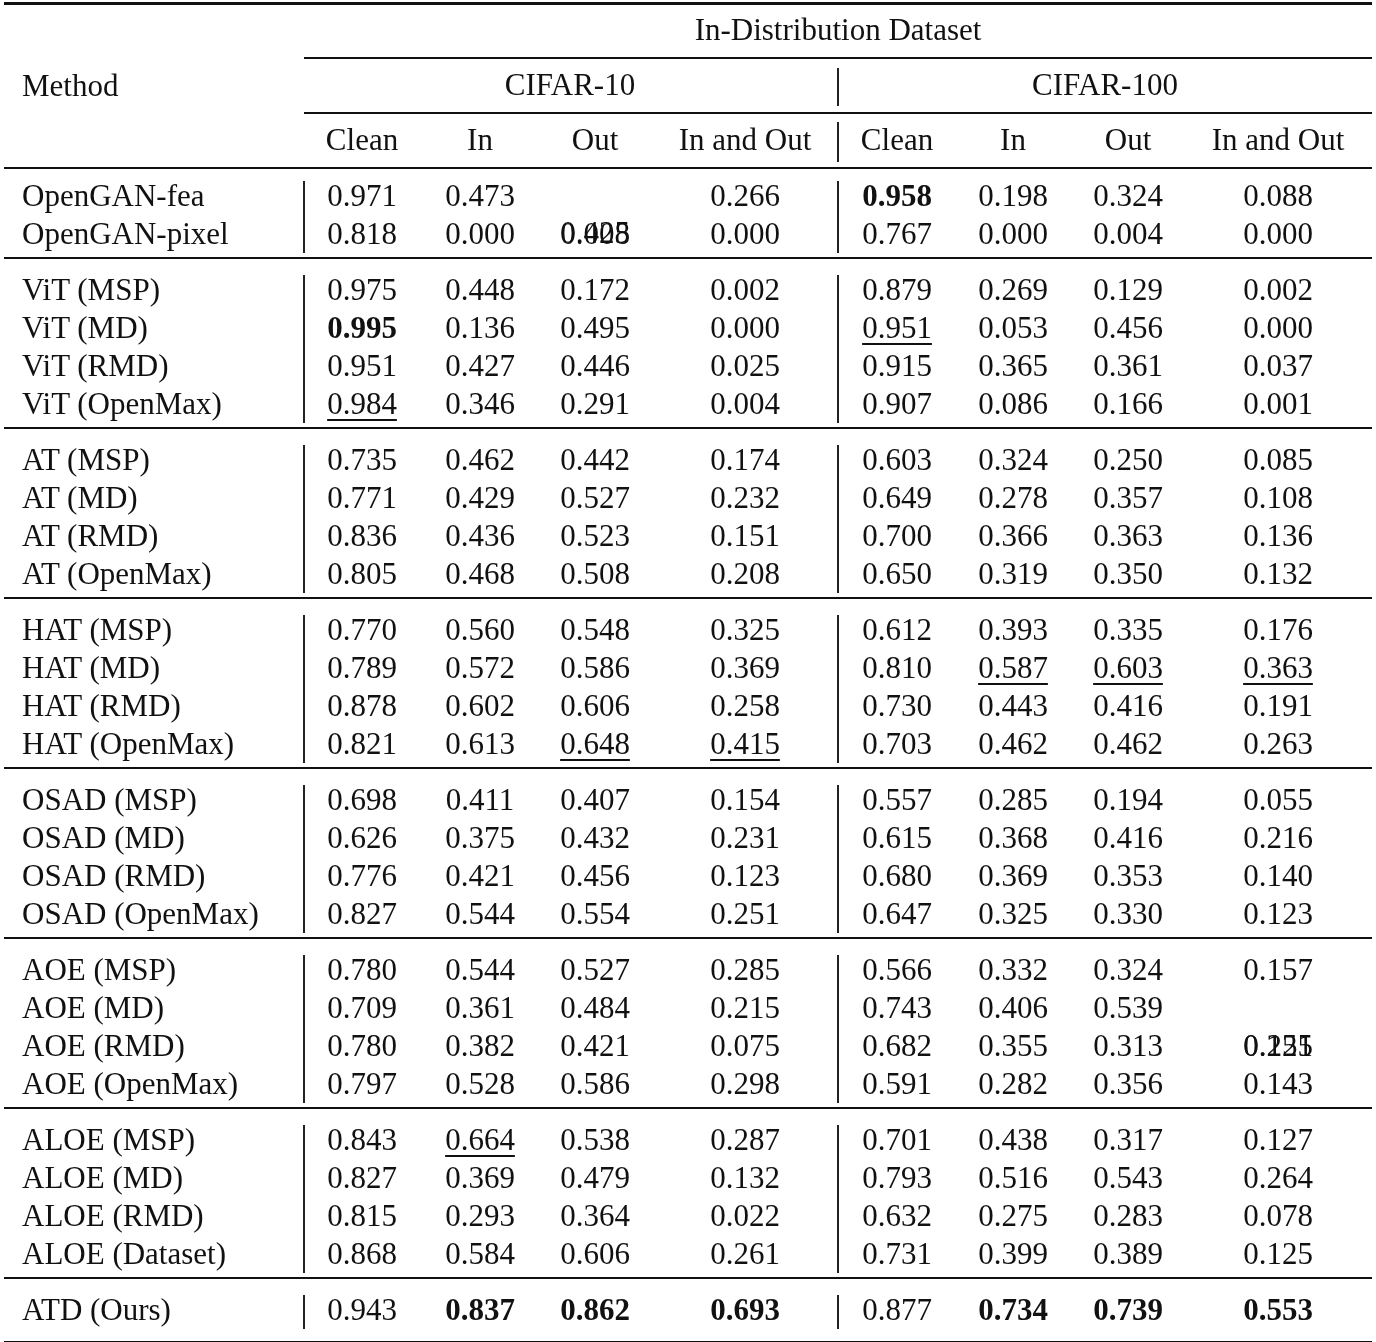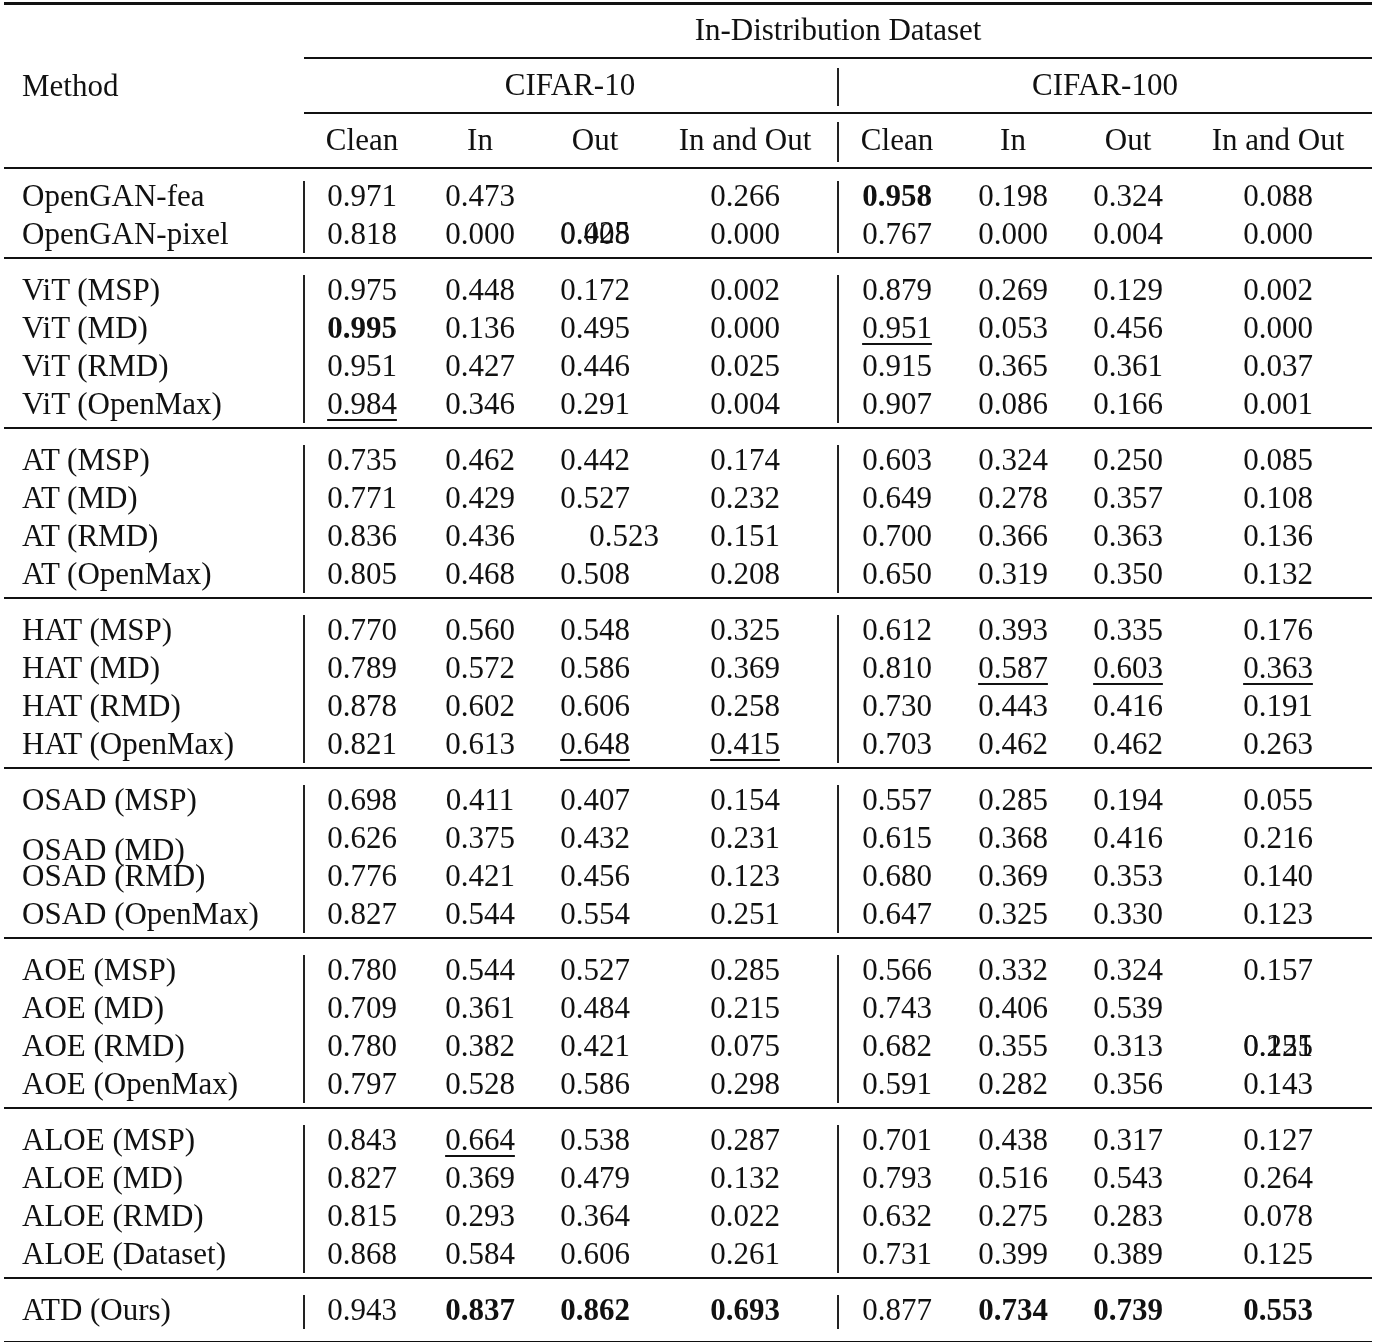--- a/index.html
+++ b/index.html
@@ -108,21 +108,21 @@
     <div class="txt c" style="left:480px;top:479px;">0.429</div>
     <div class="txt c" style="left:595px;top:479px;">0.527</div>
     <div class="txt c" style="left:745px;top:479px;">0.232</div>
     <div class="txt c" style="left:897px;top:479px;">0.649</div>
     <div class="txt c" style="left:1013px;top:479px;">0.278</div>
     <div class="txt c" style="left:1128px;top:479px;">0.357</div>
     <div class="txt c" style="left:1278px;top:479px;">0.108</div>
     <div class="txt" style="left:22px;top:517px;">AT (RMD)</div>
     <div class="txt c" style="left:362px;top:517px;">0.836</div>
     <div class="txt c" style="left:480px;top:517px;">0.436</div>
-    <div class="txt c" style="left:595px;top:517px;margin-left:29px;">0.523</div>
+    <div class="txt c" style="left:595px;top:517px;">0.523</div>
     <div class="txt c" style="left:745px;top:517px;">0.151</div>
     <div class="txt c" style="left:897px;top:517px;">0.700</div>
     <div class="txt c" style="left:1013px;top:517px;">0.366</div>
     <div class="txt c" style="left:1128px;top:517px;">0.363</div>
     <div class="txt c" style="left:1278px;top:517px;">0.136</div>
     <div class="txt" style="left:22px;top:555px;">AT (OpenMax)</div>
     <div class="txt c" style="left:362px;top:555px;">0.805</div>
     <div class="txt c" style="left:480px;top:555px;">0.468</div>
     <div class="txt c" style="left:595px;top:555px;">0.508</div>
     <div class="txt c" style="left:745px;top:555px;">0.208</div>
@@ -174,21 +174,21 @@
     <div class="rule" style="left:4px;top:767px;width:1368px;height:2px;"></div>
     <div class="txt" style="left:22px;top:781px;">OSAD (MSP)</div>
     <div class="txt c" style="left:362px;top:781px;">0.698</div>
     <div class="txt c" style="left:480px;top:781px;">0.411</div>
     <div class="txt c" style="left:595px;top:781px;">0.407</div>
     <div class="txt c" style="left:745px;top:781px;">0.154</div>
     <div class="txt c" style="left:897px;top:781px;">0.557</div>
     <div class="txt c" style="left:1013px;top:781px;">0.285</div>
     <div class="txt c" style="left:1128px;top:781px;">0.194</div>
     <div class="txt c" style="left:1278px;top:781px;">0.055</div>
-    <div class="txt" style="left:22px;top:819px;margin-top:12px;">OSAD (MD)</div>
+    <div class="txt" style="left:22px;top:819px;">OSAD (MD)</div>
     <div class="txt c" style="left:362px;top:819px;">0.626</div>
     <div class="txt c" style="left:480px;top:819px;">0.375</div>
     <div class="txt c" style="left:595px;top:819px;">0.432</div>
     <div class="txt c" style="left:745px;top:819px;text-align:center;">0.231</div>
     <div class="txt c" style="left:897px;top:819px;">0.615</div>
     <div class="txt c" style="left:1013px;top:819px;">0.368</div>
     <div class="txt c" style="left:1128px;top:819px;">0.416</div>
     <div class="txt c" style="left:1278px;top:819px;">0.216</div>
     <div class="txt" style="left:22px;top:857px;">OSAD (RMD)</div>
     <div class="txt c" style="left:362px;top:857px;">0.776</div>

